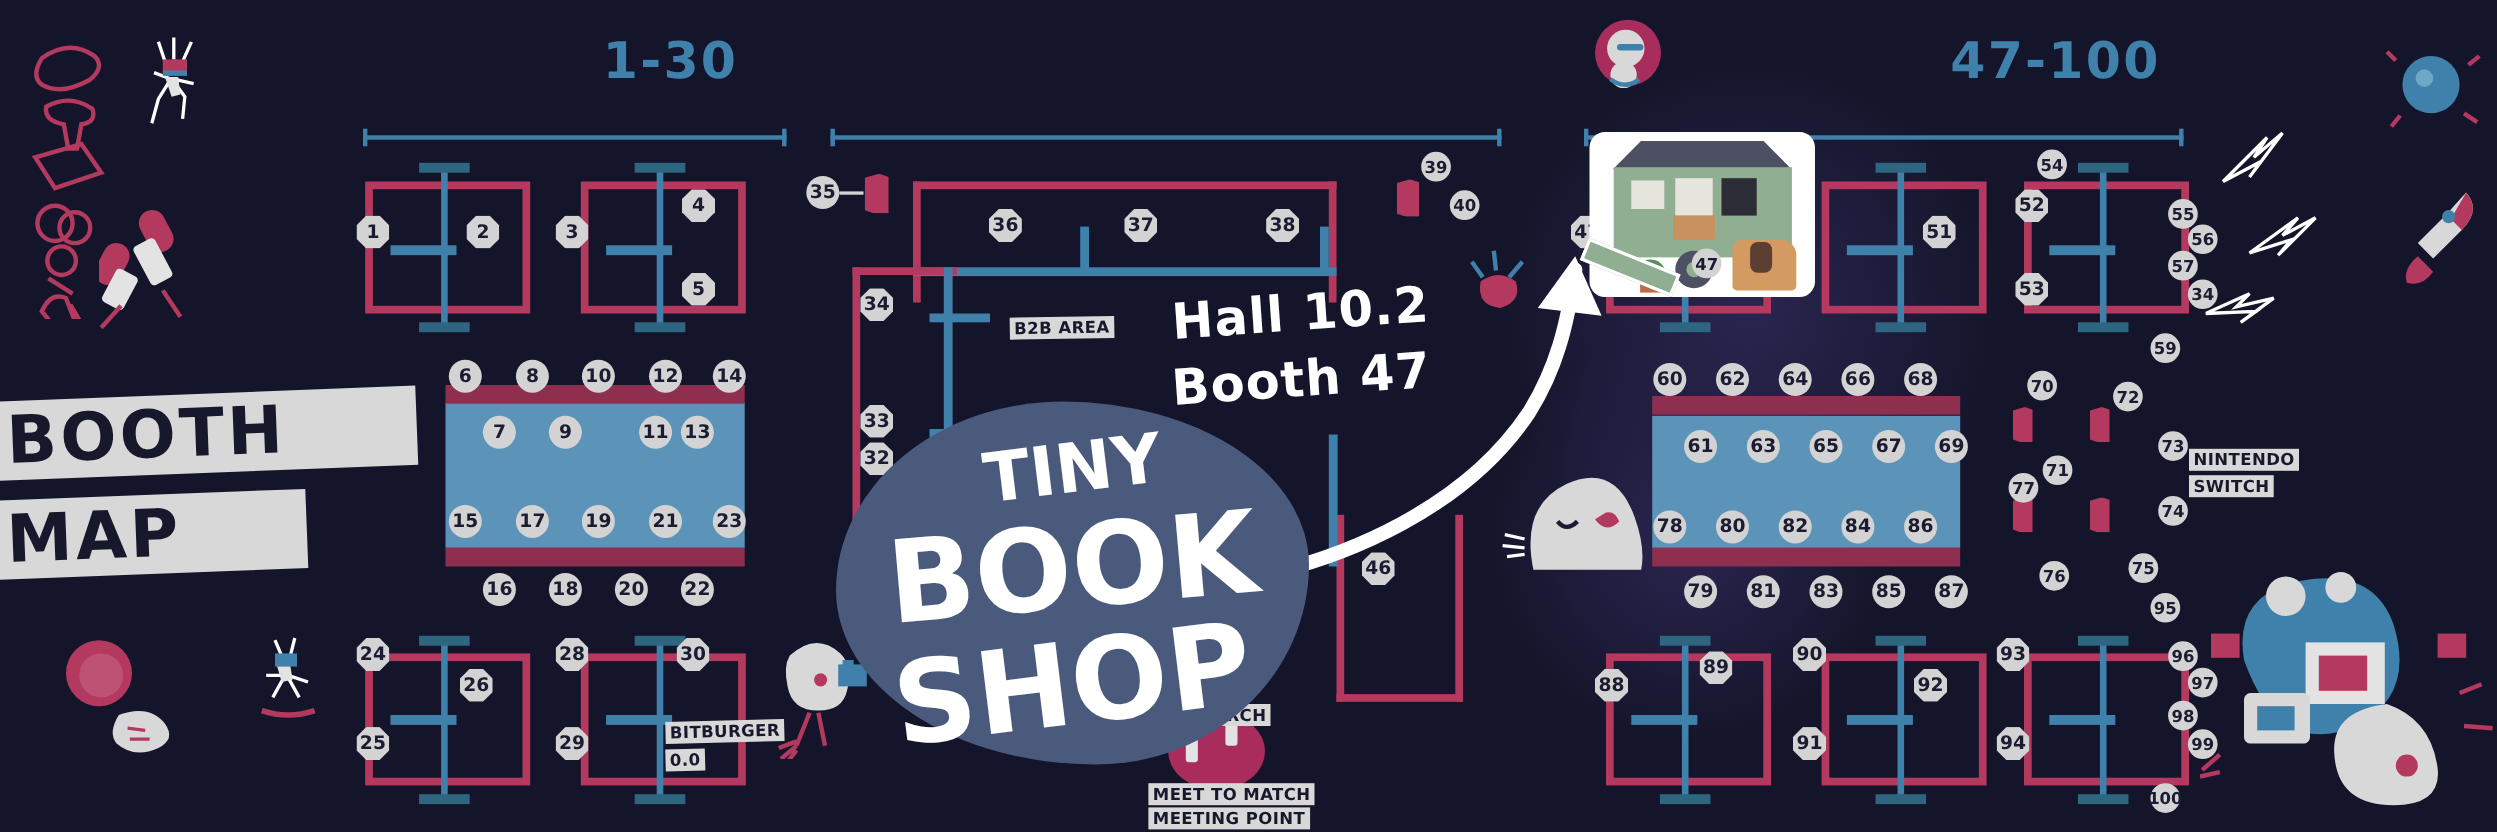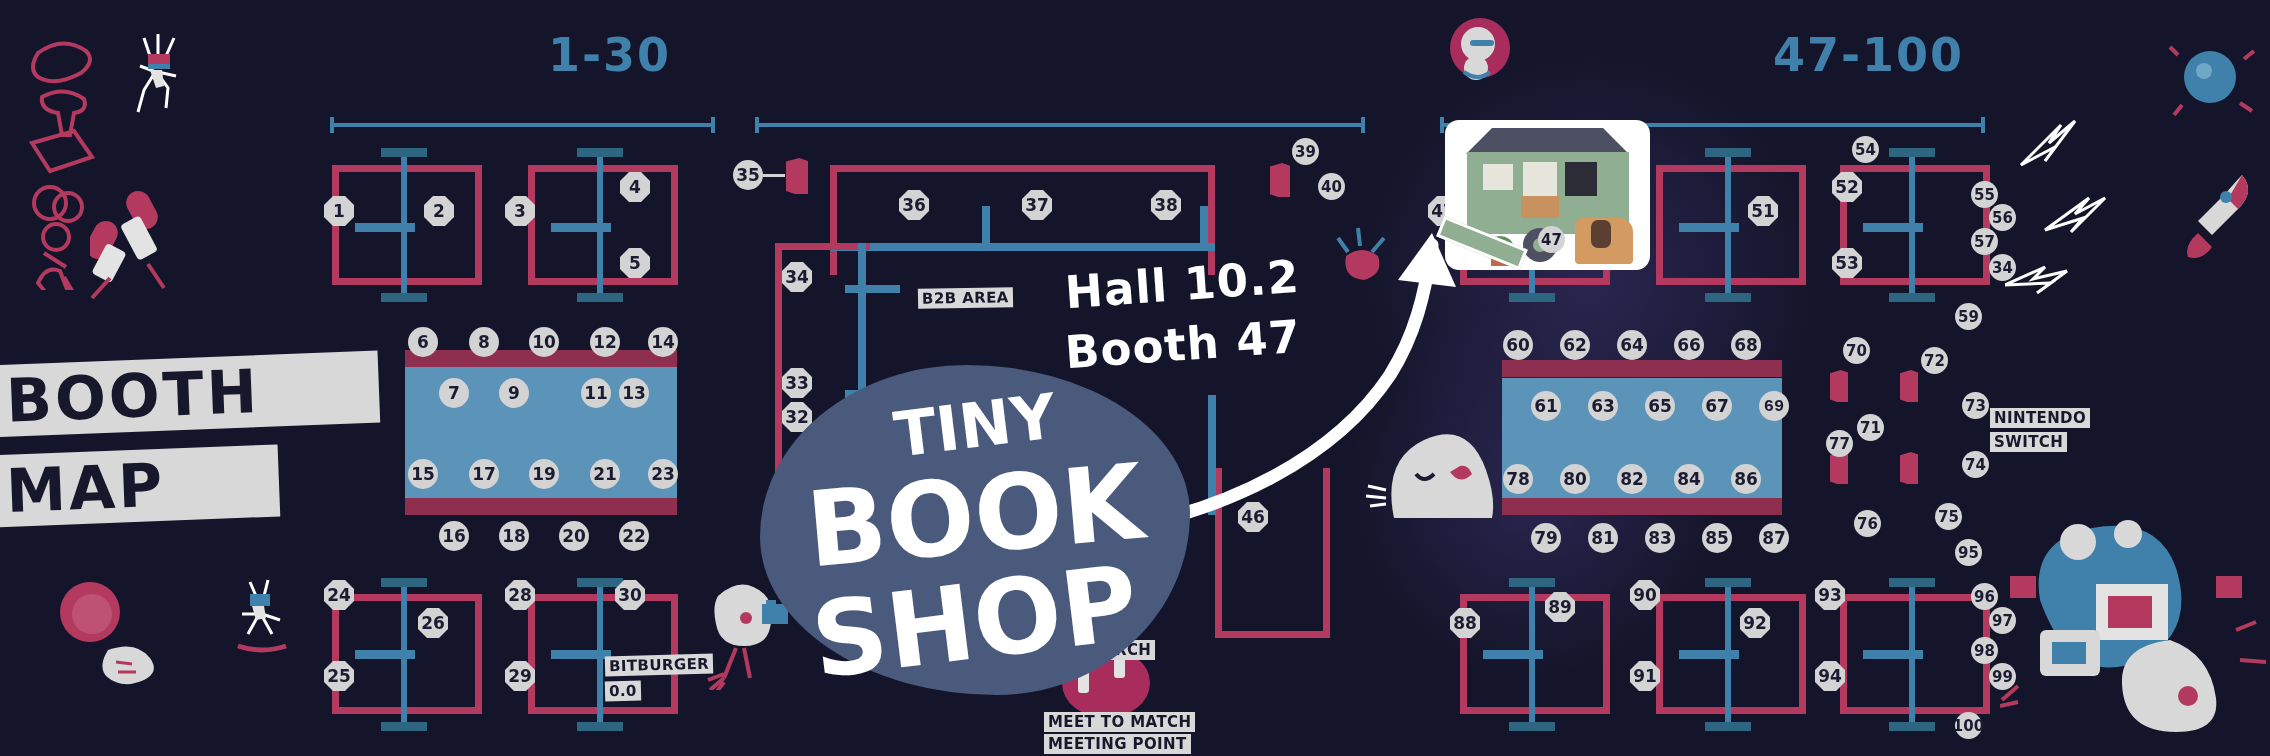--- a/index.html
+++ b/index.html
@@ -232,21 +232,21 @@
   <div class="pin rnd" style="left:1503px;top:330px;">60</div>
   <div class="pin rnd" style="left:1560px;top:330px;">62</div>
   <div class="pin rnd" style="left:1617px;top:330px;">64</div>
   <div class="pin rnd" style="left:1674px;top:330px;">66</div>
   <div class="pin rnd" style="left:1731px;top:330px;">68</div>
 
   <div class="pin rnd" style="left:1531px;top:391px;">61</div>
   <div class="pin rnd" style="left:1588px;top:391px;">63</div>
   <div class="pin rnd" style="left:1645px;top:391px;">65</div>
   <div class="pin rnd" style="left:1702px;top:391px;">67</div>
-  <div class="pin rnd" style="left:1759px;top:391px;font-family:Liberation Mono, monospace;">69</div>
+  <div class="pin rnd" style="left:1759px;top:391px;">69</div>
 
   <div class="pin rnd" style="left:1503px;top:464px;">78</div>
   <div class="pin rnd" style="left:1560px;top:464px;">80</div>
   <div class="pin rnd" style="left:1617px;top:464px;">82</div>
   <div class="pin rnd" style="left:1674px;top:464px;">84</div>
   <div class="pin rnd" style="left:1731px;top:464px;">86</div>
 
   <div class="pin rnd" style="left:1531px;top:523px;">79</div>
   <div class="pin rnd" style="left:1588px;top:523px;">81</div>
   <div class="pin rnd" style="left:1645px;top:523px;">83</div>

